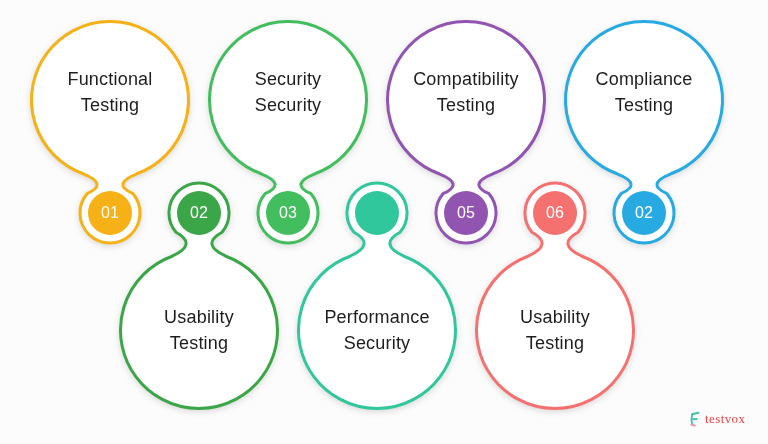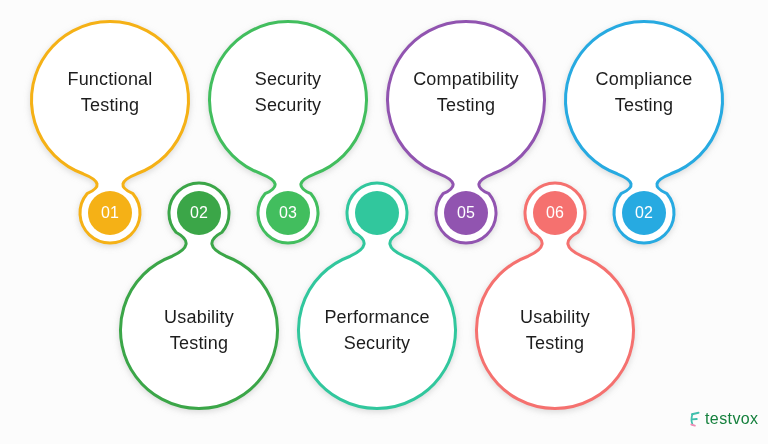--- a/index.html
+++ b/index.html
@@ -24,21 +24,21 @@
   .item.bottom .label { top:146px; }
   .item.bottom .num { top:42px; }
   .c1 { left:25px; }  .c2 { left:114px; } .c3 { left:203px; } .c4 { left:292px; }
   .c5 { left:381px; } .c6 { left:470px; } .c7 { left:559px; }
   .item.top { top:16px; }
   .item.bottom { top:158px; }
   .logo {
     position:absolute; left:688px; top:409px; display:flex; align-items:center;
     gap:4px; height:20px;
   }
-  .logo-text { font-size:16px; color:#15803d; letter-spacing:0.4px; }
+  .logo-text { font-size:13px; color:#ef4444; letter-spacing:0.4px;font-family:Liberation Serif, serif; }
 </style>
 </head>
 <body>
 
 <div class="canvas">
 
   <div class="item top c1">
     <svg class="blob" width="170" height="254" viewBox="0 0 170 254">
       <path fill="#ffffff" stroke-width="3" d="M 111.85 157.77 A 78.5 78.5 0 1 0 58.15 157.77 Q 84 168 62.02 177.72 A 30 30 0 1 0 107.98 177.72 Q 86 168 111.85 157.77 Z" stroke="#F5B116"></path>
       <circle cx="85" cy="197" r="22" fill="#F5B116"></circle>

